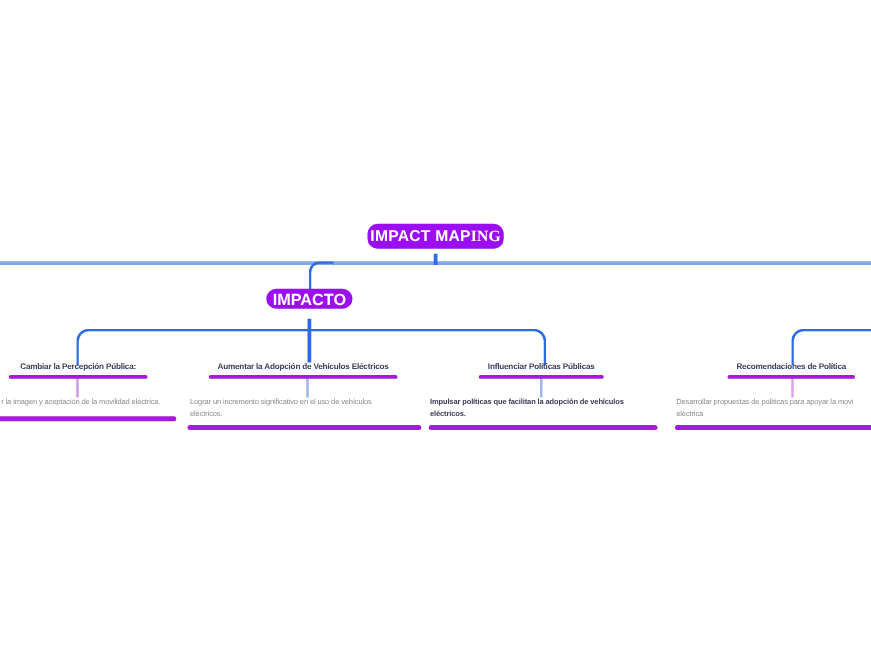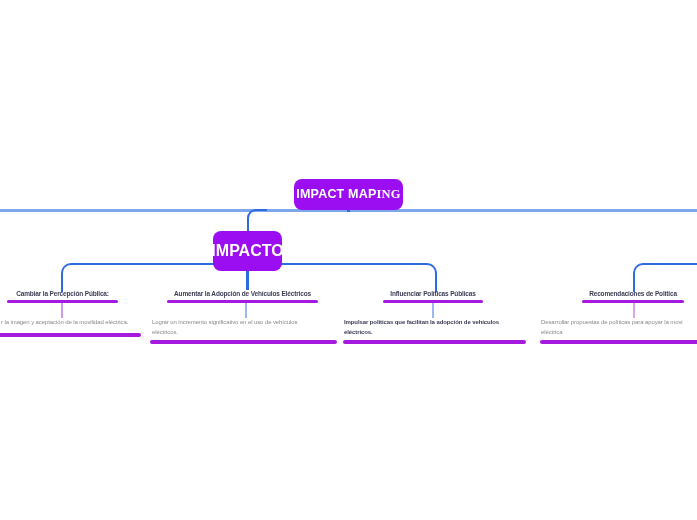--- a/index.html
+++ b/index.html
@@ -6,23 +6,23 @@
   .canvas{
     position:relative; width:697px; height:520px; background:#ffffff;
     overflow:hidden; font-family:"Liberation Sans", sans-serif;
   }
   
   .pnode{
     position:absolute; background:var(--node_fill); color:#fff;
     border-radius:8px; display:flex; align-items:center; justify-content:center;
     font-weight:bold; z-index:3;
   }
-  .root-node{left:294px; top:179px; width:109px; height:31px; font-size:12.5px; letter-spacing:.2px;}
+  .root-node{left:294px; top:179px; width:109px; height:20px; font-size:12.5px; letter-spacing:.2px;}
   .root-node .serif{font-family:"Liberation Serif", serif; font-weight:bold;}
-  .center-node{left:213px; top:231px; width:69px; height:40px; font-size:16px;}
+  .center-node{left:213px; top:231px; width:69px; height:16px; font-size:13px;}
 
   
   .rail1{position:absolute; left:0; top:209px; width:697px; height:3px; background:var(--rail_light); z-index:1;}
   .root-stub{position:absolute; left:347px; top:203px; width:3px; height:9px; background:var(--line_blue); z-index:2;}
   .elbow1{position:absolute; left:247px; top:209px; width:18px; height:24px;
           border-left:2.5px solid var(--line_blue); border-top:2.5px solid var(--line_blue);
           border-top-left-radius:9px; z-index:2;}
   .impacto-drop{position:absolute; left:246px; top:255px; width:2.5px; height:35px; background:var(--line_blue); z-index:1;}
   .rail2{position:absolute; left:61px; top:263px; width:372px; height:27px;
          border-top:2.5px solid var(--line_blue); border-left:2.5px solid var(--line_blue);

